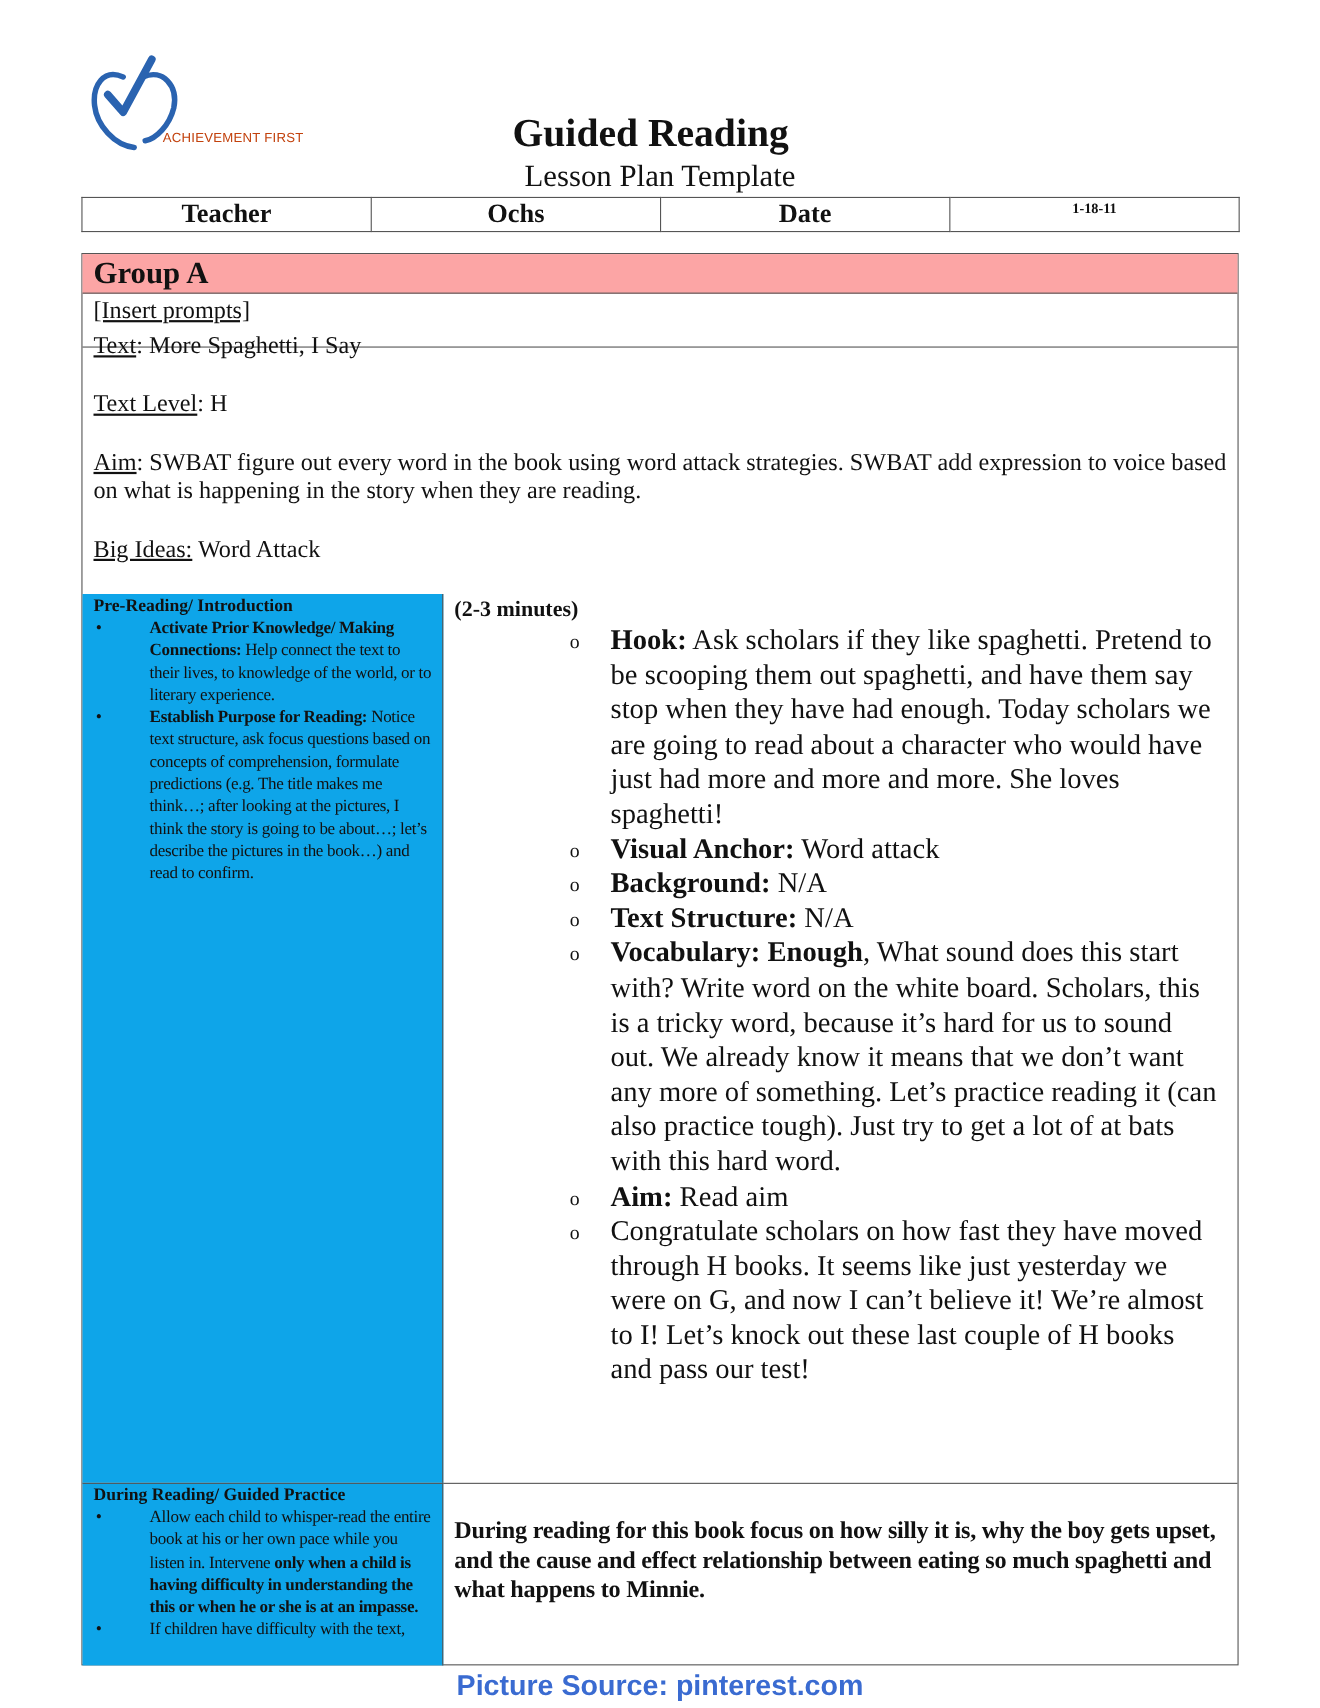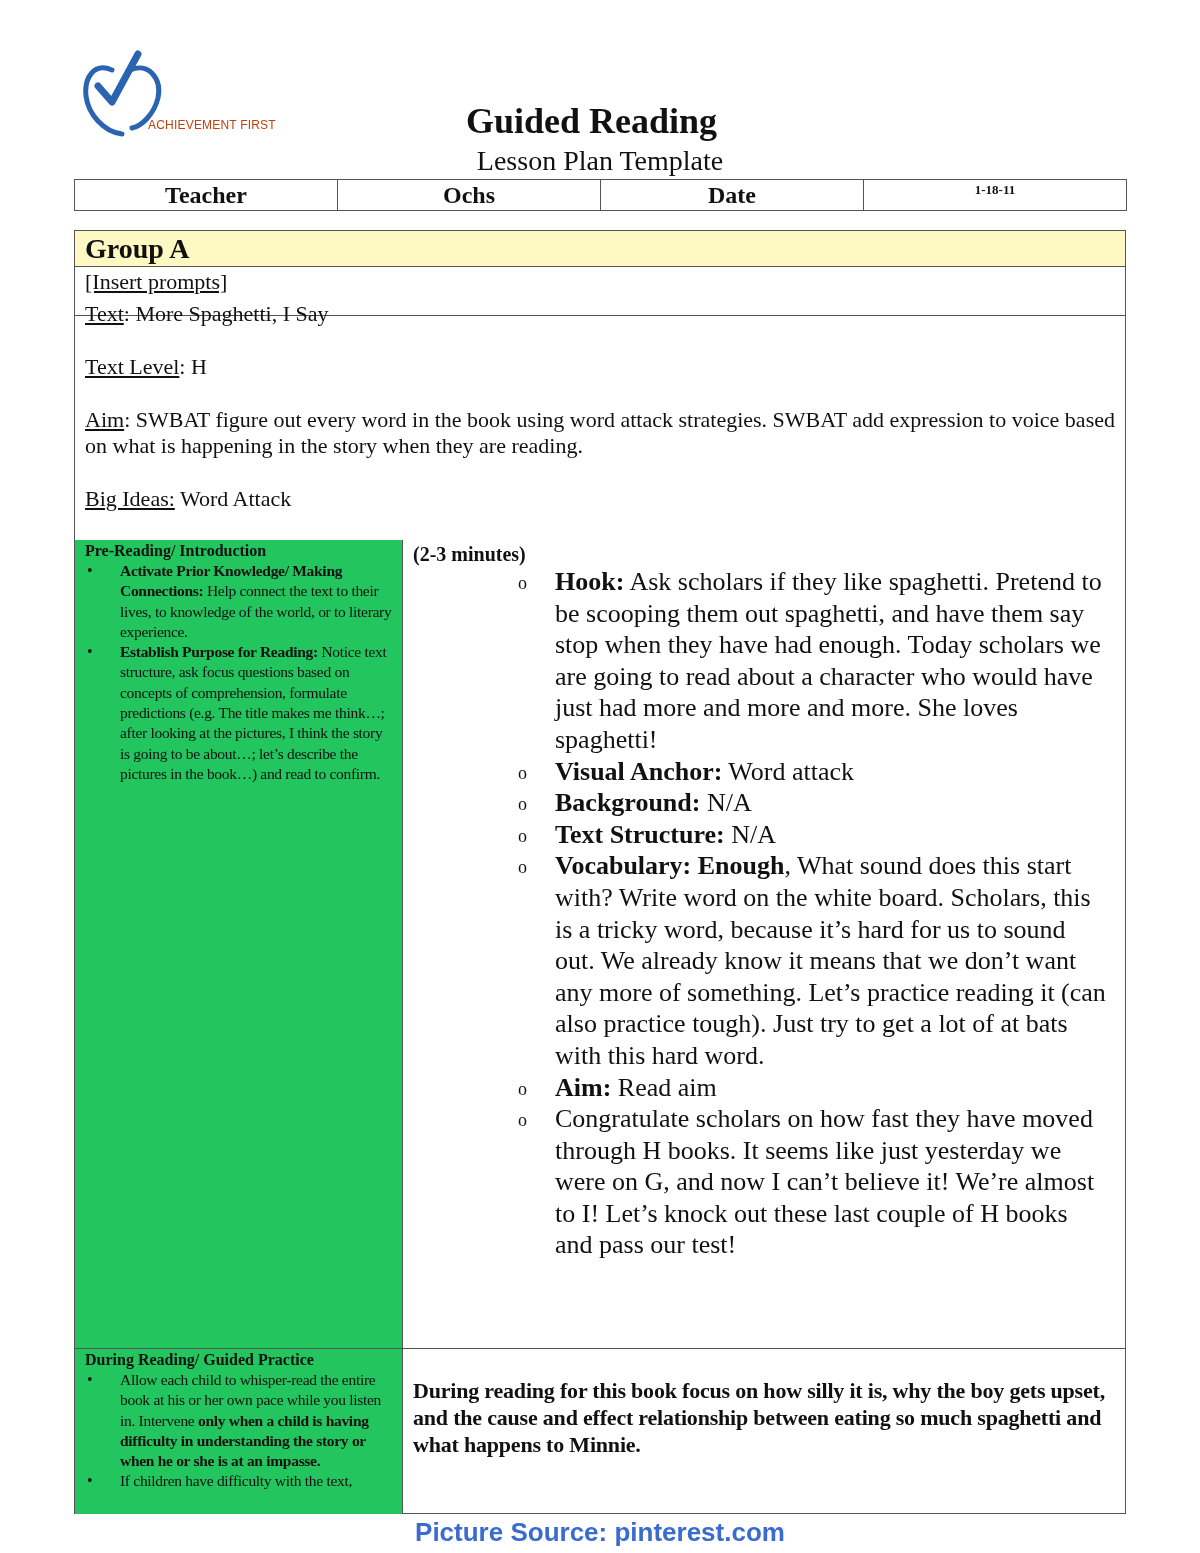--- a/index.html
+++ b/index.html
@@ -13,42 +13,42 @@
            font-size: 36px; font-weight: bold; line-height: 42px; }
   .subtitle { position: absolute; left: 0; width: 1200px; top: 144px; text-align: center;
               font-size: 28px; line-height: 34px; }
   table.header { position: absolute; left: 74px; top: 179px; width: 1053px; height: 17px;
                  border-collapse: collapse; table-layout: fixed; }
   table.header td { border: 1.5px solid #555; text-align: center; font-weight: bold;
                     font-size: 24px; padding: 0; line-height: 30px; vertical-align: middle; }
   table.header td.date-val { font-size: 13px; vertical-align: top; line-height: 16px; padding-top: 2px; }
   .main { position: absolute; left: 74px; top: 230px; width: 1052px; height: 1284px;
           border: 1.5px solid #555; box-sizing: border-box; }
-  .group-row { position: absolute; left: 0; top: 0; width: 100%; height: 36px; background: #fef9c3;
+  .group-row { position: absolute; left: 0; top: 0; width: 100%; height: 36px; background: #fca5a5;
                border-bottom: 1.5px solid #555; box-sizing: border-box; text-align: center; }
   .group-row span { position: absolute; left: 10px; top: 0; font-size: 28px; font-weight: bold; line-height: 36px; }
   .prompts-row { position: absolute; left: 0; top: 36px; width: 100%; height: 49px;
                  border-bottom: 1.5px solid #555; box-sizing: border-box; }
   .prompts-row span { position: absolute; left: 10px; top: 2px; font-size: 22px; text-decoration: underline; line-height: 26px; }
   .info { position: absolute; left: 10px; top: 70px; width: 1030px; font-size: 22px; line-height: 26px; }
   .info p { margin: 0; }
   .info .lbl { text-decoration: underline; }
   .info .p-text { position: absolute; top: 0; }
   .info .p-level { position: absolute; top: 53px; }
   .info .p-aim { position: absolute; top: 106px; width: 1030px; }
   .info .p-big { position: absolute; top: 185px; }
   .bodygrid { position: absolute; left: 0; top: 309px; width: 100%; }
-  .left-col { position: absolute; left: 0; width: 328px; background: #22c55e;
+  .left-col { position: absolute; left: 0; width: 328px; background: #0ea5e9;
               border-right: 1.5px solid #555; box-sizing: border-box; }
   .right-col { position: absolute; left: 328px; width: 722px; }
   .row1 { top: 0; height: 808px; }
   .row2 { top: 808px; height: 166px; border-top: 1.5px solid #555; box-sizing: border-box; }
   .left-col .sec-title { font-weight: bold; font-size: 16px; line-height: 20px; padding: 1px 0 0 10px; }
   .left-col ul { margin: 0; padding: 0 8px 0 0; list-style: none; }
-  .left-col li { position: relative; padding-left: 45px; font-size: 15.5px; line-height: 20.3px; letter-spacing: -0.3px; }
+  .left-col li { position: relative; padding-left: 61px; font-size: 15.5px; line-height: 20.3px; letter-spacing: -0.3px; }
   .left-col li::before { content: "•"; position: absolute; left: 12px; top: 0; font-size: 16px; }
   .left-col li b { font-weight: bold; }
   .right-col .minutes { font-weight: bold; font-size: 20px; line-height: 24px; padding: 2px 0 0 10px; }
   .intro-head { position: relative; padding-left: 81px; font-weight: bold; font-size: 23px; line-height: 28px; margin-top: 4px; }
   .intro-head::before { content: "•"; position: absolute; left: 46px; top: 0; }
   .sublist { margin: 0; padding: 0; list-style: none; }
   .sublist li { position: relative; padding-left: 152px; padding-right: 16px; font-size: 26px; line-height: 31.6px; }
   .sublist li .bullet { position: absolute; left: 115px; top: 2px; font-size: 18px; }
   .row2-right .minutes { padding-top: 4px; }
   .row2-right .para { font-weight: bold; font-size: 22px; line-height: 27px; padding: 28px 20px 0 10px; letter-spacing: -0.2px; }
@@ -114,21 +114,21 @@
         <li><span class="bullet">o</span><b>Text Structure:</b><span> N/A</span></li>
         <li><span class="bullet">o</span><b>Vocabulary: Enough</b><span>, What sound does this start with?  Write word on the white board.  Scholars, this is a tricky word, because it’s hard for us to sound out.  We already know it means that we don’t want any more of something.  Let’s practice reading it (can also practice tough).  Just try to get a lot of at bats with this hard word.</span></li>
         <li><span class="bullet">o</span><b>Aim:</b><span>  Read aim</span></li>
         <li><span class="bullet">o</span><b></b><span>Congratulate scholars on how fast they have moved through H books.  It seems like just yesterday we were on G, and now I can’t believe it!  We’re almost to I!  Let’s knock out these last couple of H books and pass our test!</span></li>
       </ul>
     </div>
 
     <div class="left-col row2">
       <div class="sec-title">During Reading/ Guided Practice</div>
       <ul>
-        <li><span>Allow each child to whisper-read the entire book at his or her own pace while you listen in. Intervene </span><b>only when a child is having difficulty in understanding the story or when he or she is at an impasse.</b></li>
+        <li><span>Allow each child to whisper-read the entire book at his or her own pace while you listen in. Intervene </span><b>only when a child is having difficulty in understanding the this or when he or she is at an impasse.</b></li>
         <li><span>If children have difficulty with the text,</span><b></b></li>
       </ul>
     </div>
     <div class="right-col row2 row2-right">
       <div class="para">During reading for this book focus on how silly it is, why the boy gets upset, and the cause and effect relationship between eating so much spaghetti and what happens to Minnie.</div>
     </div>
   </div>
 </div>
 
 <div class="source">Picture Source: pinterest.com</div>

